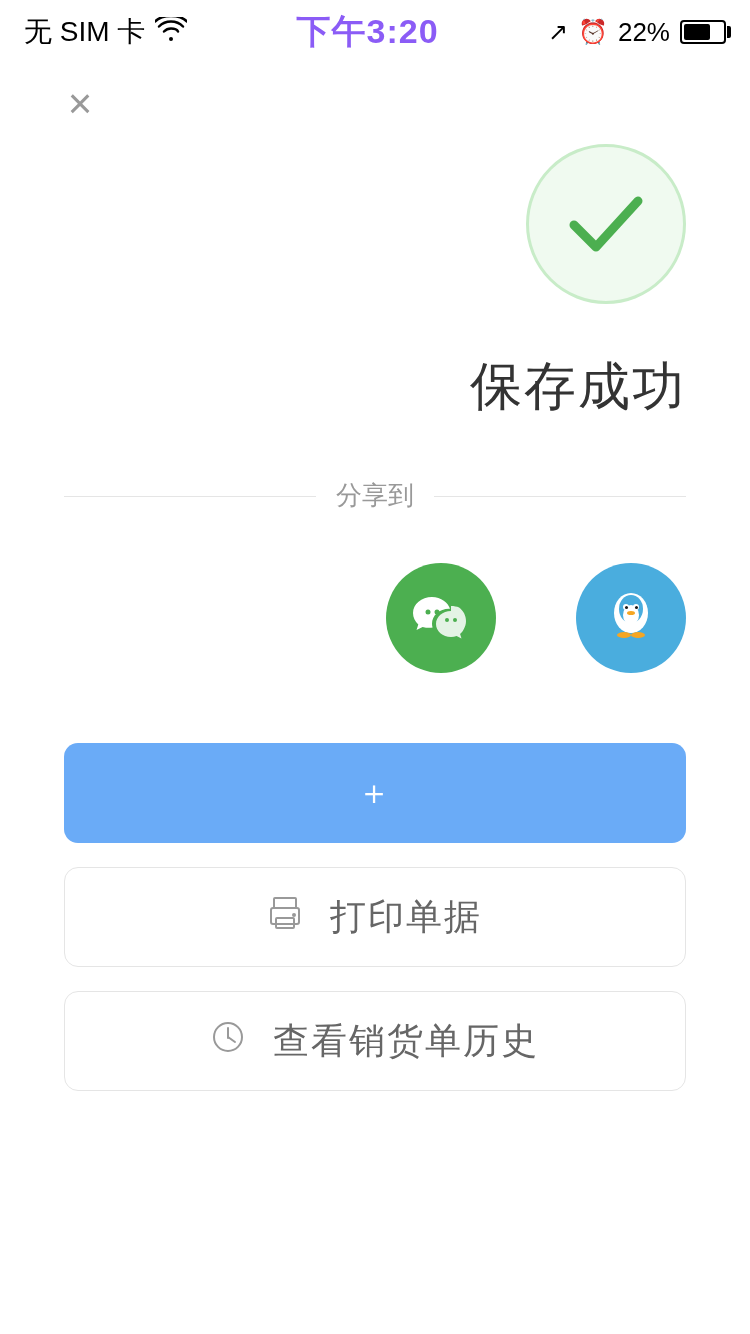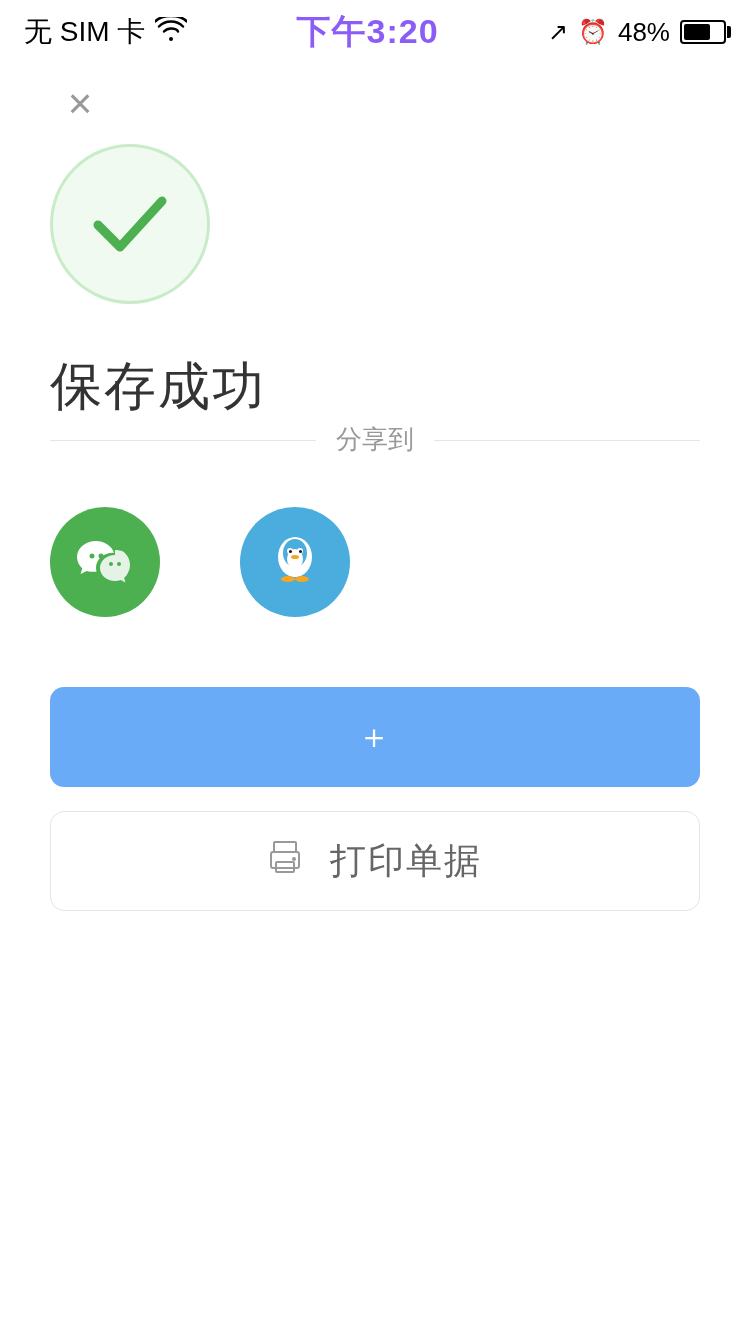--- a/index.html
+++ b/index.html
@@ -106,22 +106,22 @@
       font-size: 42px;
       color: #999;
       font-weight: 300;
       line-height: 1;
     }
 
     
     .main-content {
       display: flex;
       flex-direction: column;
-      align-items: flex-start;
-      padding: 60px 50px 0;
+      align-items: flex-end;
+      padding: 60px 64px 0;
     }
 
     
     .success-circle {
       width: 160px;
       height: 160px;
       border-radius: 50%;
       background: #f0faf0;
       border: 3px solid #c8ecc8;
       display: flex;
@@ -135,20 +135,21 @@
       font-size: 52px;
       color: #333;
       font-weight: 500;
       margin-top: 48px;
       letter-spacing: 2px;
     }
 
     
     .share-section {
       width: 100%;
+      margin-top: 56px;
       position: relative;
       display: flex;
       align-items: center;
       justify-content: center;
     }
 
     .share-divider {
       position: absolute;
       width: 100%;
       height: 1px;
@@ -259,21 +260,21 @@
         <path d="M9 14.5C10.9 12.5 13.3 11.5 16 11.5s6.1 1 7 3" stroke="#000" stroke-width="2.5" stroke-linecap="round" fill="none"></path>
         <path d="M4 9.5C7.2 6.2 11.4 4.5 16 4.5s8.8 1.7 12 5" stroke="#000" stroke-width="2.5" stroke-linecap="round" fill="none"></path>
         <path d="M0 4.5C4.5 0 10 -1 16 -1s11.5 1 16 5.5" stroke="#000" stroke-width="2.5" stroke-linecap="round" fill="none"></path>
       </svg>
     </span>
   </div>
   <div class="status-center">下午3:20</div>
   <div class="status-right">
     <span class="nav-icon">↗</span>
     <span class="alarm-icon">⏰</span>
-    <span>48%</span>
+    <span>22%</span>
     <div class="battery-container">
       <div class="battery-icon">
         <div class="battery-fill"></div>
       </div>
     </div>
   </div>
 </div>
 
 <div class="close-btn">
   <span class="close-icon">×</span>
@@ -344,15 +345,25 @@
         <svg width="34" height="34" viewBox="0 0 34 34" fill="none">
           <rect x="6" y="2" width="22" height="10" rx="1" stroke="#999" stroke-width="2" fill="none"></rect>
           <rect x="3" y="12" width="28" height="16" rx="2" stroke="#999" stroke-width="2" fill="none"></rect>
           <rect x="8" y="22" width="18" height="10" rx="1" stroke="#999" stroke-width="2" fill="none"></rect>
           <circle cx="26" cy="19" r="2" fill="#999"></circle>
         </svg>
       </span>
       <span>打印单据</span>
     </button>
 
+    <button class="btn-secondary">
+      <span class="btn-icon">
+        <svg width="34" height="34" viewBox="0 0 34 34" fill="none">
+          <circle cx="17" cy="17" r="14" stroke="#999" stroke-width="2" fill="none"></circle>
+          <line x1="17" y1="8" x2="17" y2="18" stroke="#999" stroke-width="2" stroke-linecap="round"></line>
+          <line x1="17" y1="17" x2="24" y2="22" stroke="#999" stroke-width="2" stroke-linecap="round"></line>
+        </svg>
+      </span>
+      <span>查看销货单历史</span>
+    </button>
   </div>
 
 </div>
 
 </body></html>

